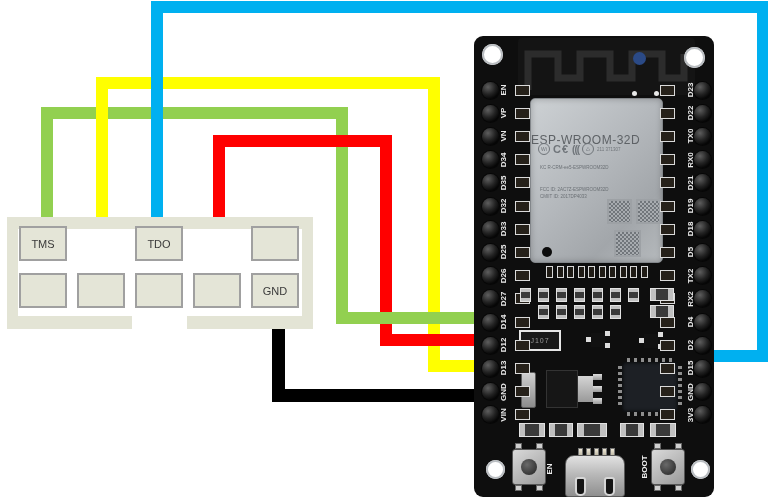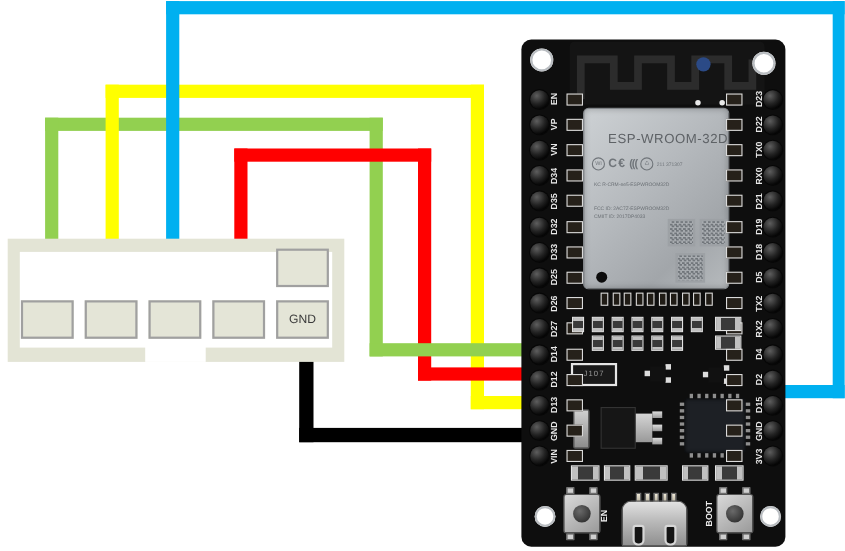--- a/index.html
+++ b/index.html
@@ -26,21 +26,21 @@
   .modpad{position:absolute;width:15px;height:11px;background:#26211a;border:1.5px solid #dadada;
           box-sizing:border-box;}
   .antenna{position:absolute;left:44px;top:2px;width:177px;height:57px;background:#141414;
            border-radius:4px;}
   .shield{position:absolute;left:56px;top:62px;width:133px;height:165px;border-radius:5px;
           background:linear-gradient(135deg,#cdd1d4 0%,#b4b8bc 45%,#a2a6aa 75%,#b6babd 100%);
           border:1px solid #82868a;box-sizing:border-box;
           box-shadow:inset 0 0 6px rgba(0,0,0,.25);overflow:hidden;}
   .brand{position:absolute;left:0;top:5px;width:100%;text-align:center;font-size:12px;
          font-weight:bold;letter-spacing:2.5px;color:#5e6266;}
-  .model{position:absolute;left:0;top:20px;width:100%;text-align:right;font-size:12px;
+  .model{position:absolute;left:0;top:34px;width:100%;text-align:left;font-size:12px;
          color:#5e6266;letter-spacing:.5px;}
   .marks{position:absolute;left:7px;top:41px;width:120px;height:18px;display:flex;
          align-items:center;gap:3px;color:#70757a;}
   .mk-c{width:12px;height:12px;border:1.3px solid #70757a;border-radius:50%;box-sizing:border-box;
         font-size:5px;line-height:10px;text-align:center;}
   .mk-ce{font-size:11px;font-weight:bold;letter-spacing:1px;}
   .mk-w{font-size:10px;font-weight:bold;letter-spacing:-1px;}
   .mk-id{font-size:4.5px;letter-spacing:0;}
   .certline{position:absolute;left:9px;font-size:4.5px;color:#6b7075;line-height:6px;white-space:nowrap;}
   .qr{position:absolute;background:repeating-conic-gradient(#71767b 0% 25%,#a8acb0 0% 50%) 0 0/4px 4px;
@@ -111,20 +111,26 @@
 
   <div class="wire" style="left: 151px; top: 1px; width: 12px; height: 226px; background: rgb(0, 176, 240);"></div>
   <div class="wire" style="left: 151px; top: 1px; width: 618px; height: 12px; background: rgb(0, 176, 240);"></div>
   <div class="wire" style="left: 757px; top: 1px; width: 12px; height: 361px; background: rgb(0, 176, 240);"></div>
   <div class="wire" style="left: 712px; top: 350px; width: 57px; height: 12px; background: rgb(0, 176, 240);"></div>
 
   <div class="hdr-outer">
     <div class="hdr-inner"></div>
     <div class="hdr-gap"></div>
 
+  <div class="hdr-cell" style="left: 12px; top: 9px;">
+        <span>TMS</span>
+      </div>
+      <div class="hdr-cell" style="left: 128px; top: 9px;">
+        <span>TDO</span>
+      </div>
       <div class="hdr-cell" style="left: 244px; top: 9px;"></div>
       <div class="hdr-cell" style="left: 12px; top: 56px;"></div>
       <div class="hdr-cell" style="left: 70px; top: 56px;"></div>
       <div class="hdr-cell" style="left: 128px; top: 56px;"></div>
       <div class="hdr-cell" style="left: 186px; top: 56px;"></div>
       <div class="hdr-cell" style="left: 244px; top: 56px;">
         <span>GND</span>
       </div>
     </div>
 

